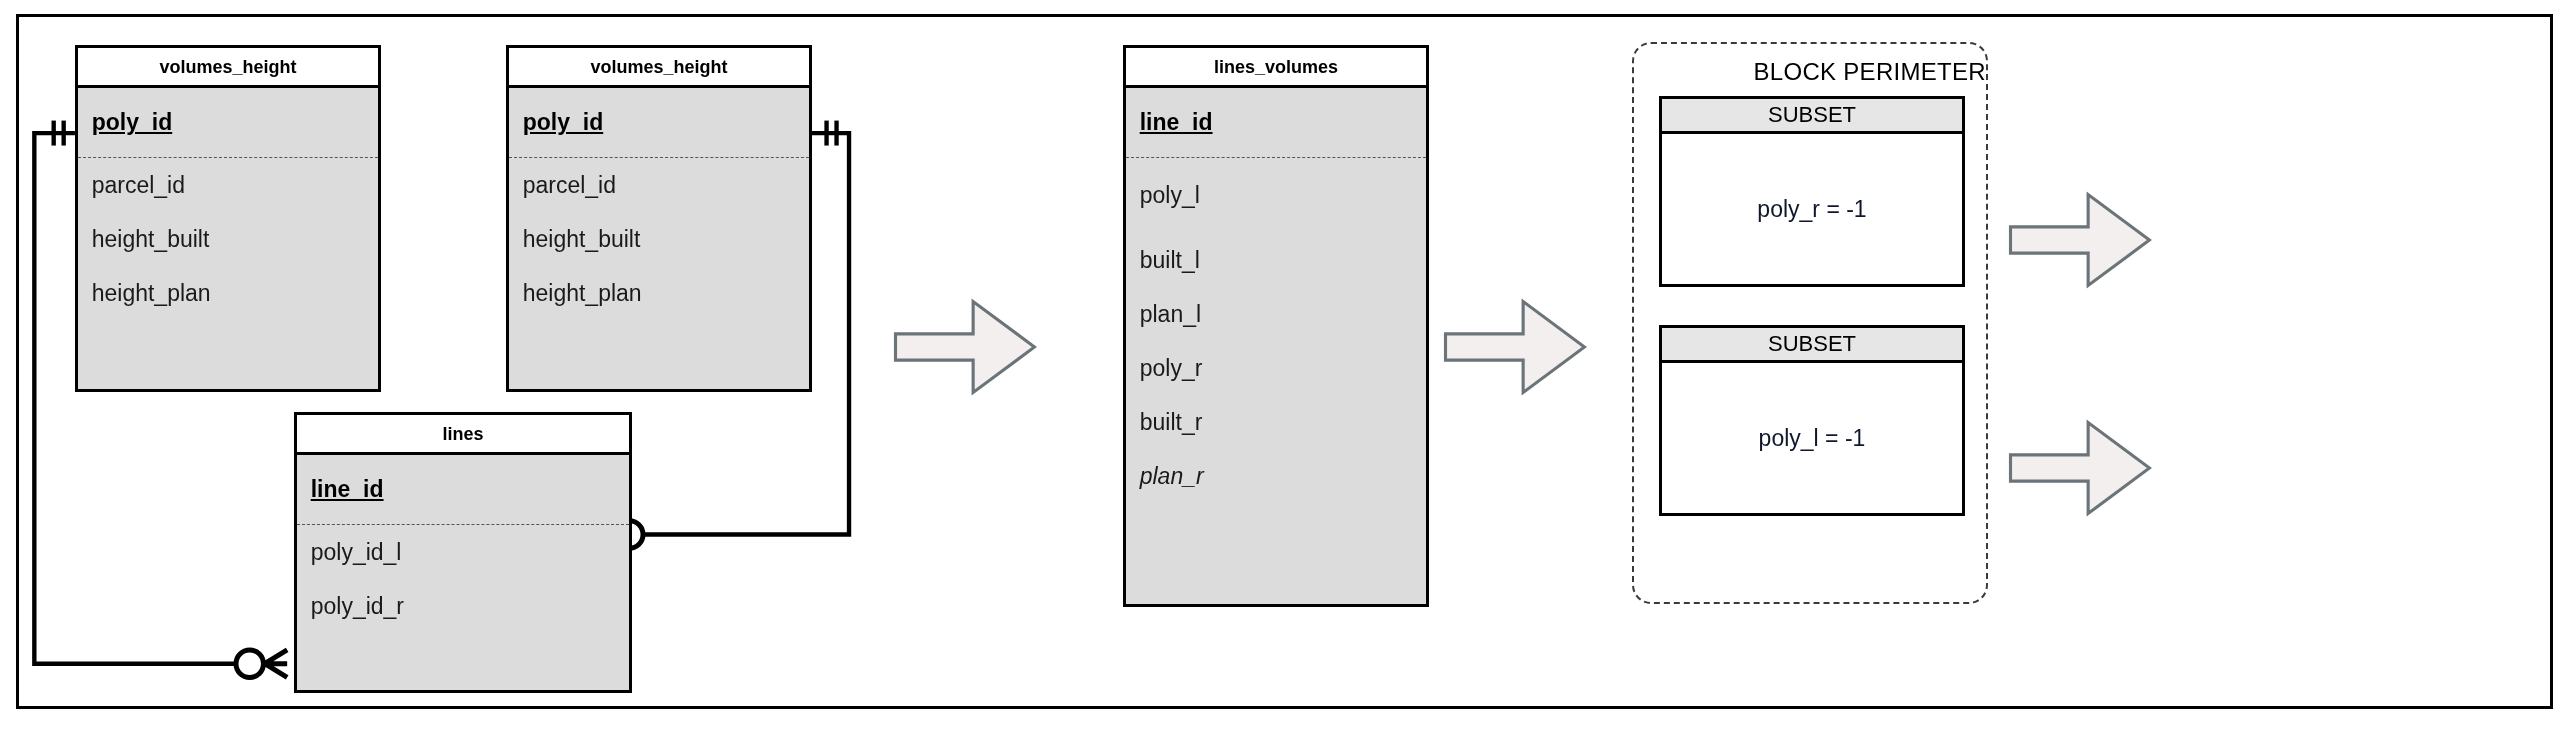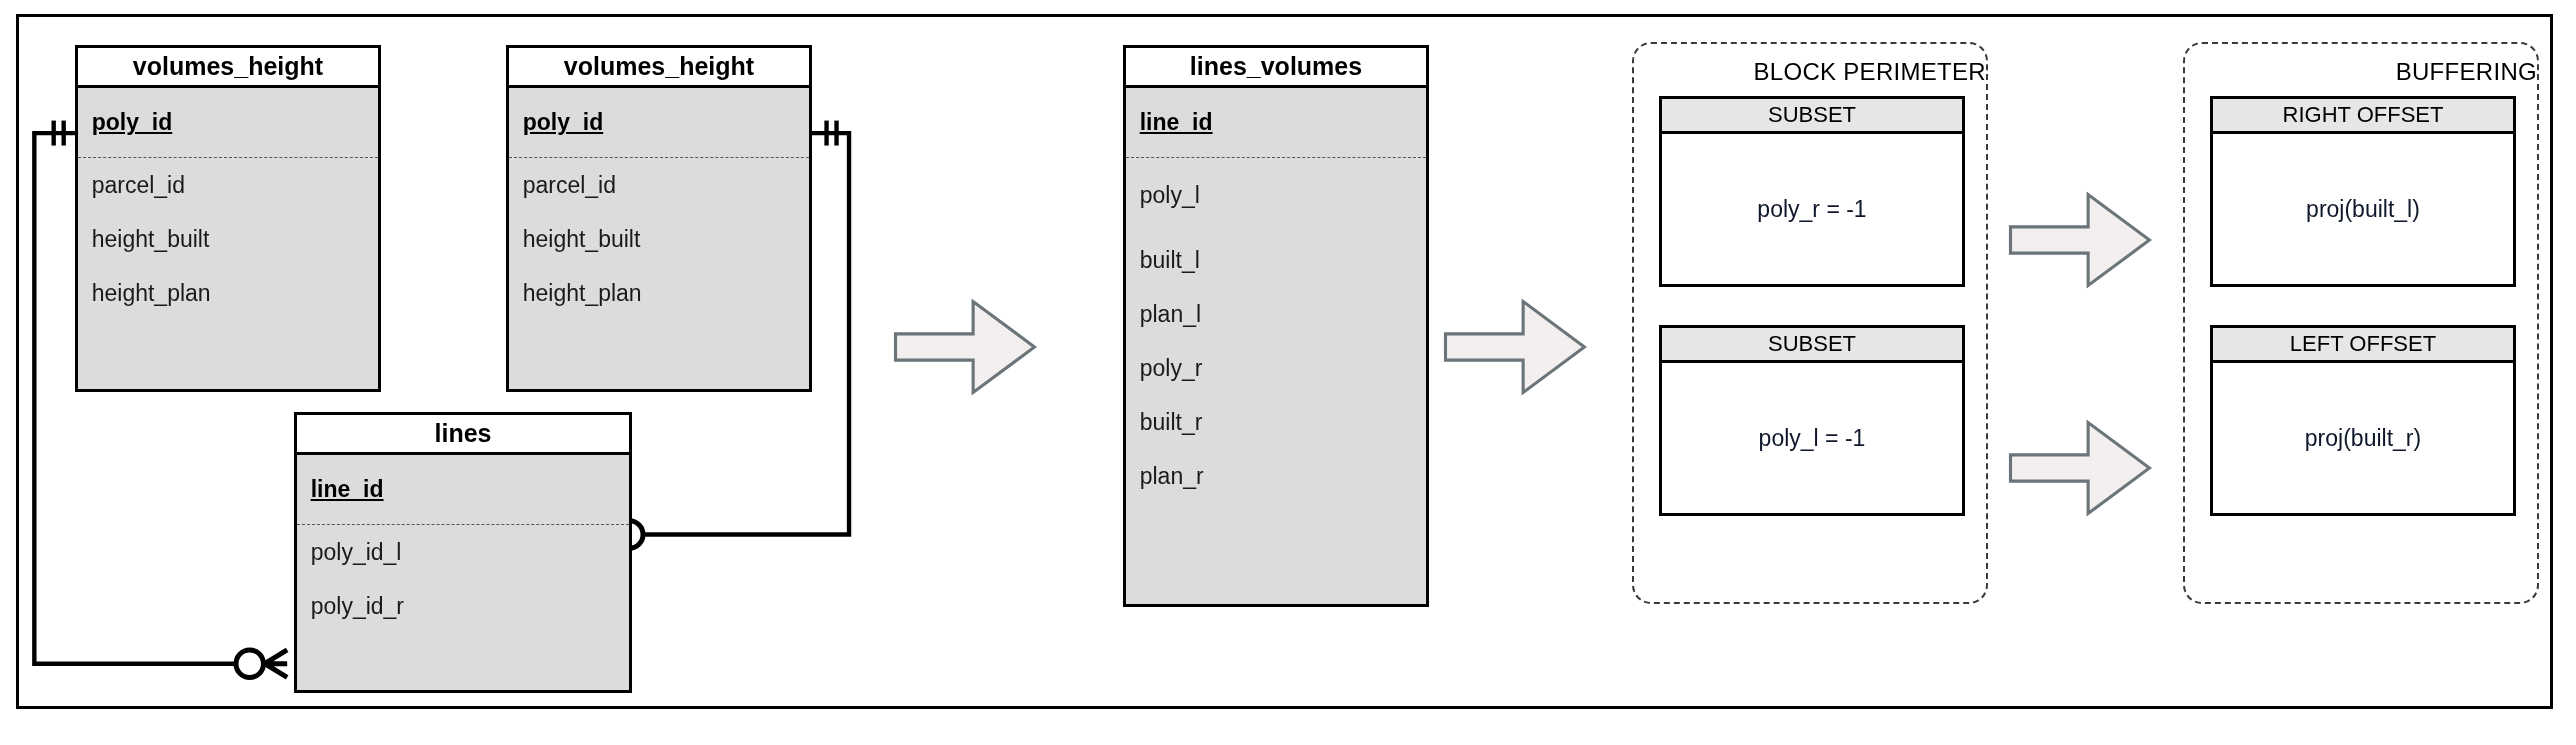--- a/index.html
+++ b/index.html
@@ -26,21 +26,21 @@
   
   .entity{
     position:absolute;
     box-sizing:border-box;
     border:3.1px solid #000000;
     background:#ffffff;
   }
   .entity-title{
     background:#ffffff;
     text-align:center;
-    font-size:25px;
+    font-size:18px;
     font-weight:bold;
     color:#000000;
     line-height:1;
     display:flex;
     align-items:center;
     justify-content:center;
     box-sizing:border-box;
     border-bottom:3.1px solid #000000;
   }
   .entity-body{
@@ -179,21 +179,21 @@
 
   <div class="entity" style="left:1090px;top:45px;width:306px;height:562px;margin-left:33px;">
     <div class="entity-title" style="height:40px;">lines_volumes</div>
     <div class="entity-body" style="height:calc(100% - 40px);">
       <div class="attr pk" style="height:70px;">line_id</div>
       <div class="attr" style="height:75px;">poly_l</div>
       <div class="attr" style="height:54px;">built_l</div>
       <div class="attr" style="height:54px;">plan_l</div>
       <div class="attr" style="height:54px;">poly_r</div>
       <div class="attr" style="height:54px;">built_r</div>
-      <div class="attr" style="height:54px;">plan_r</div>
+      <div class="attr" style="height:54px;font-style:italic;">plan_r</div>
     </div>
   </div>
 
   <div class="flow-arrow" style="left:1443px;top:294px;width:144px;height:106px;">
     <svg viewBox="0 0 230 170" preserveAspectRatio="none">
       <path d="M 4 64 L 128 64 L 128 12 L 226 85 L 128 158 L 128 106 L 4 106 Z" fill="#f3efef" stroke="#6b7478" stroke-width="5" stroke-linejoin="miter"></path>
     </svg>
   </div>
 
   <div class="group-box" style="left:1632px;top:42px;width:356px;height:562px;">
@@ -215,28 +215,15 @@
       <path d="M 4 64 L 128 64 L 128 12 L 226 85 L 128 158 L 128 106 L 4 106 Z" fill="#f3efef" stroke="#6b7478" stroke-width="5" stroke-linejoin="miter"></path>
     </svg>
   </div>
 
   <div class="flow-arrow" style="left:2008px;top:415px;width:144px;height:106px;">
     <svg viewBox="0 0 230 170" preserveAspectRatio="none">
       <path d="M 4 64 L 128 64 L 128 12 L 226 85 L 128 158 L 128 106 L 4 106 Z" fill="#f3efef" stroke="#6b7478" stroke-width="5" stroke-linejoin="miter"></path>
     </svg>
   </div>
 
-  <div class="group-box" style="left:2183px;top:42px;width:356px;height:562px;">
-    <div class="group-title">BUFFERING</div>
-
-    <div class="op-card" style="left:25px;top:52px;width:306px;height:191px;">
-      <div class="op-head" style="height:35px;">RIGHT OFFSET</div>
-      <div class="op-body">proj(built_l)</div>
-    </div>
-
-    <div class="op-card" style="left:25px;top:281px;width:306px;height:191px;">
-      <div class="op-head" style="height:35px;">LEFT OFFSET</div>
-      <div class="op-body">proj(built_r)</div>
-    </div>
-  </div>
 
 </div>
 
 
 </body></html>

